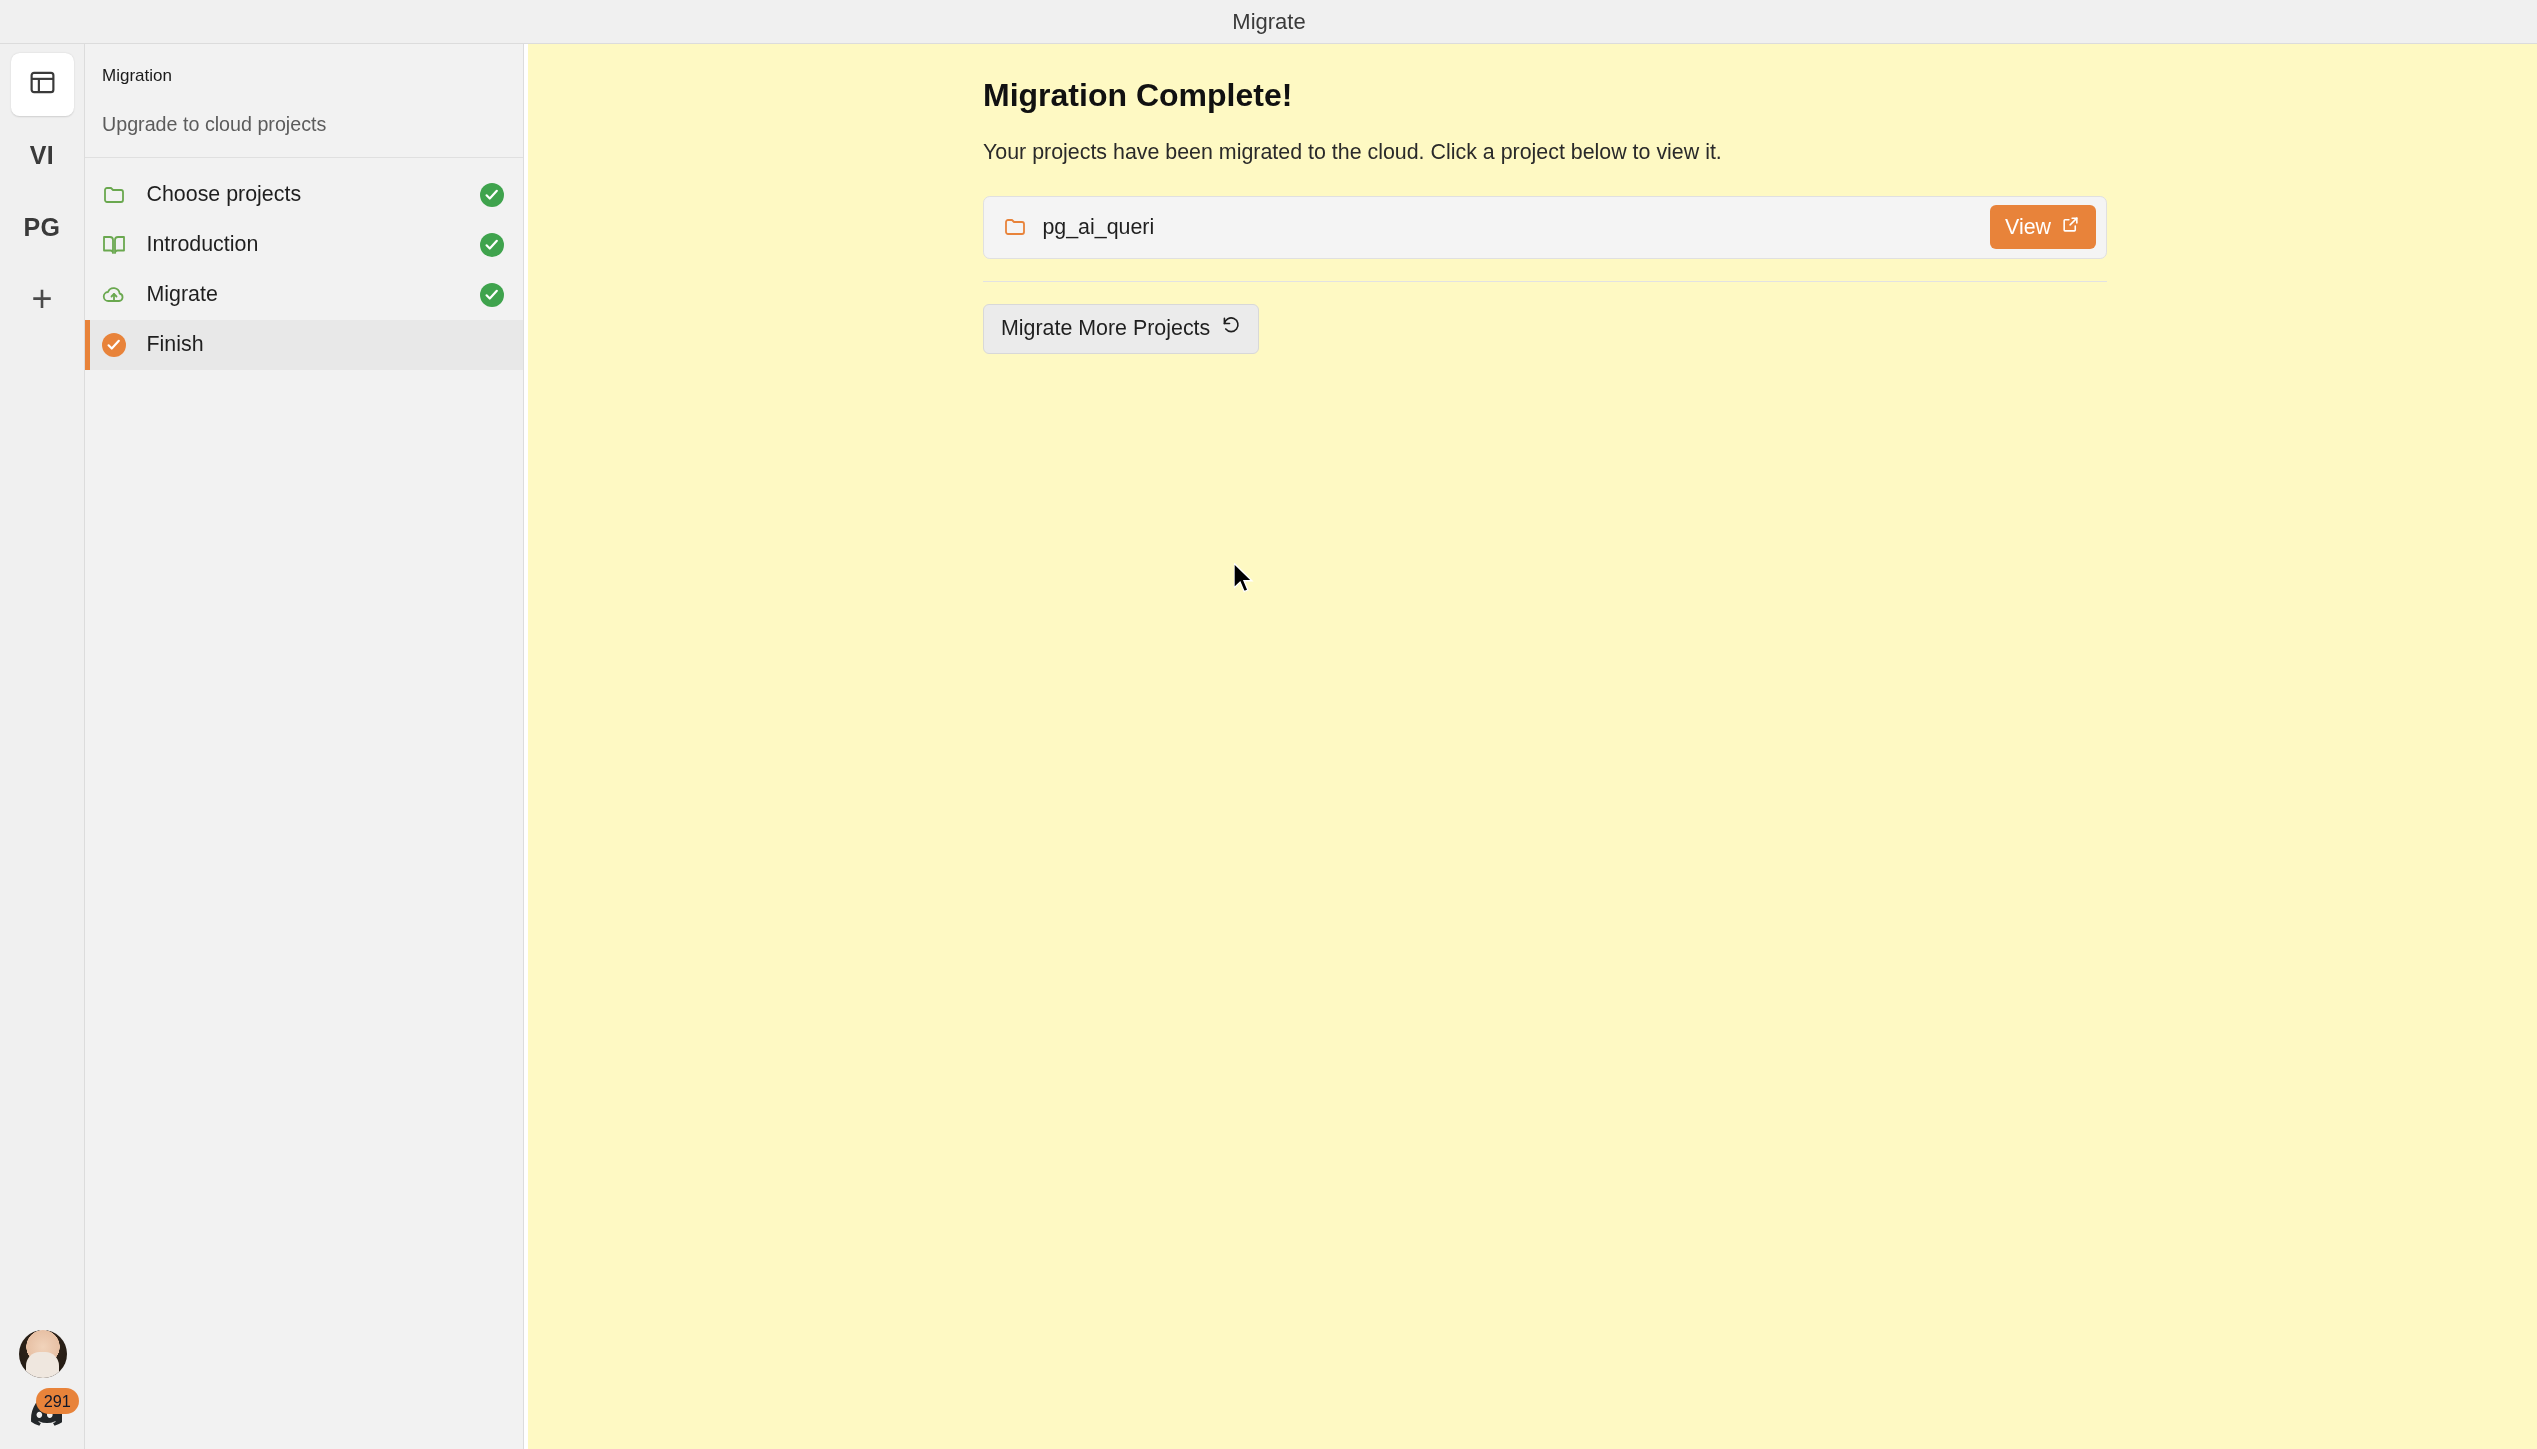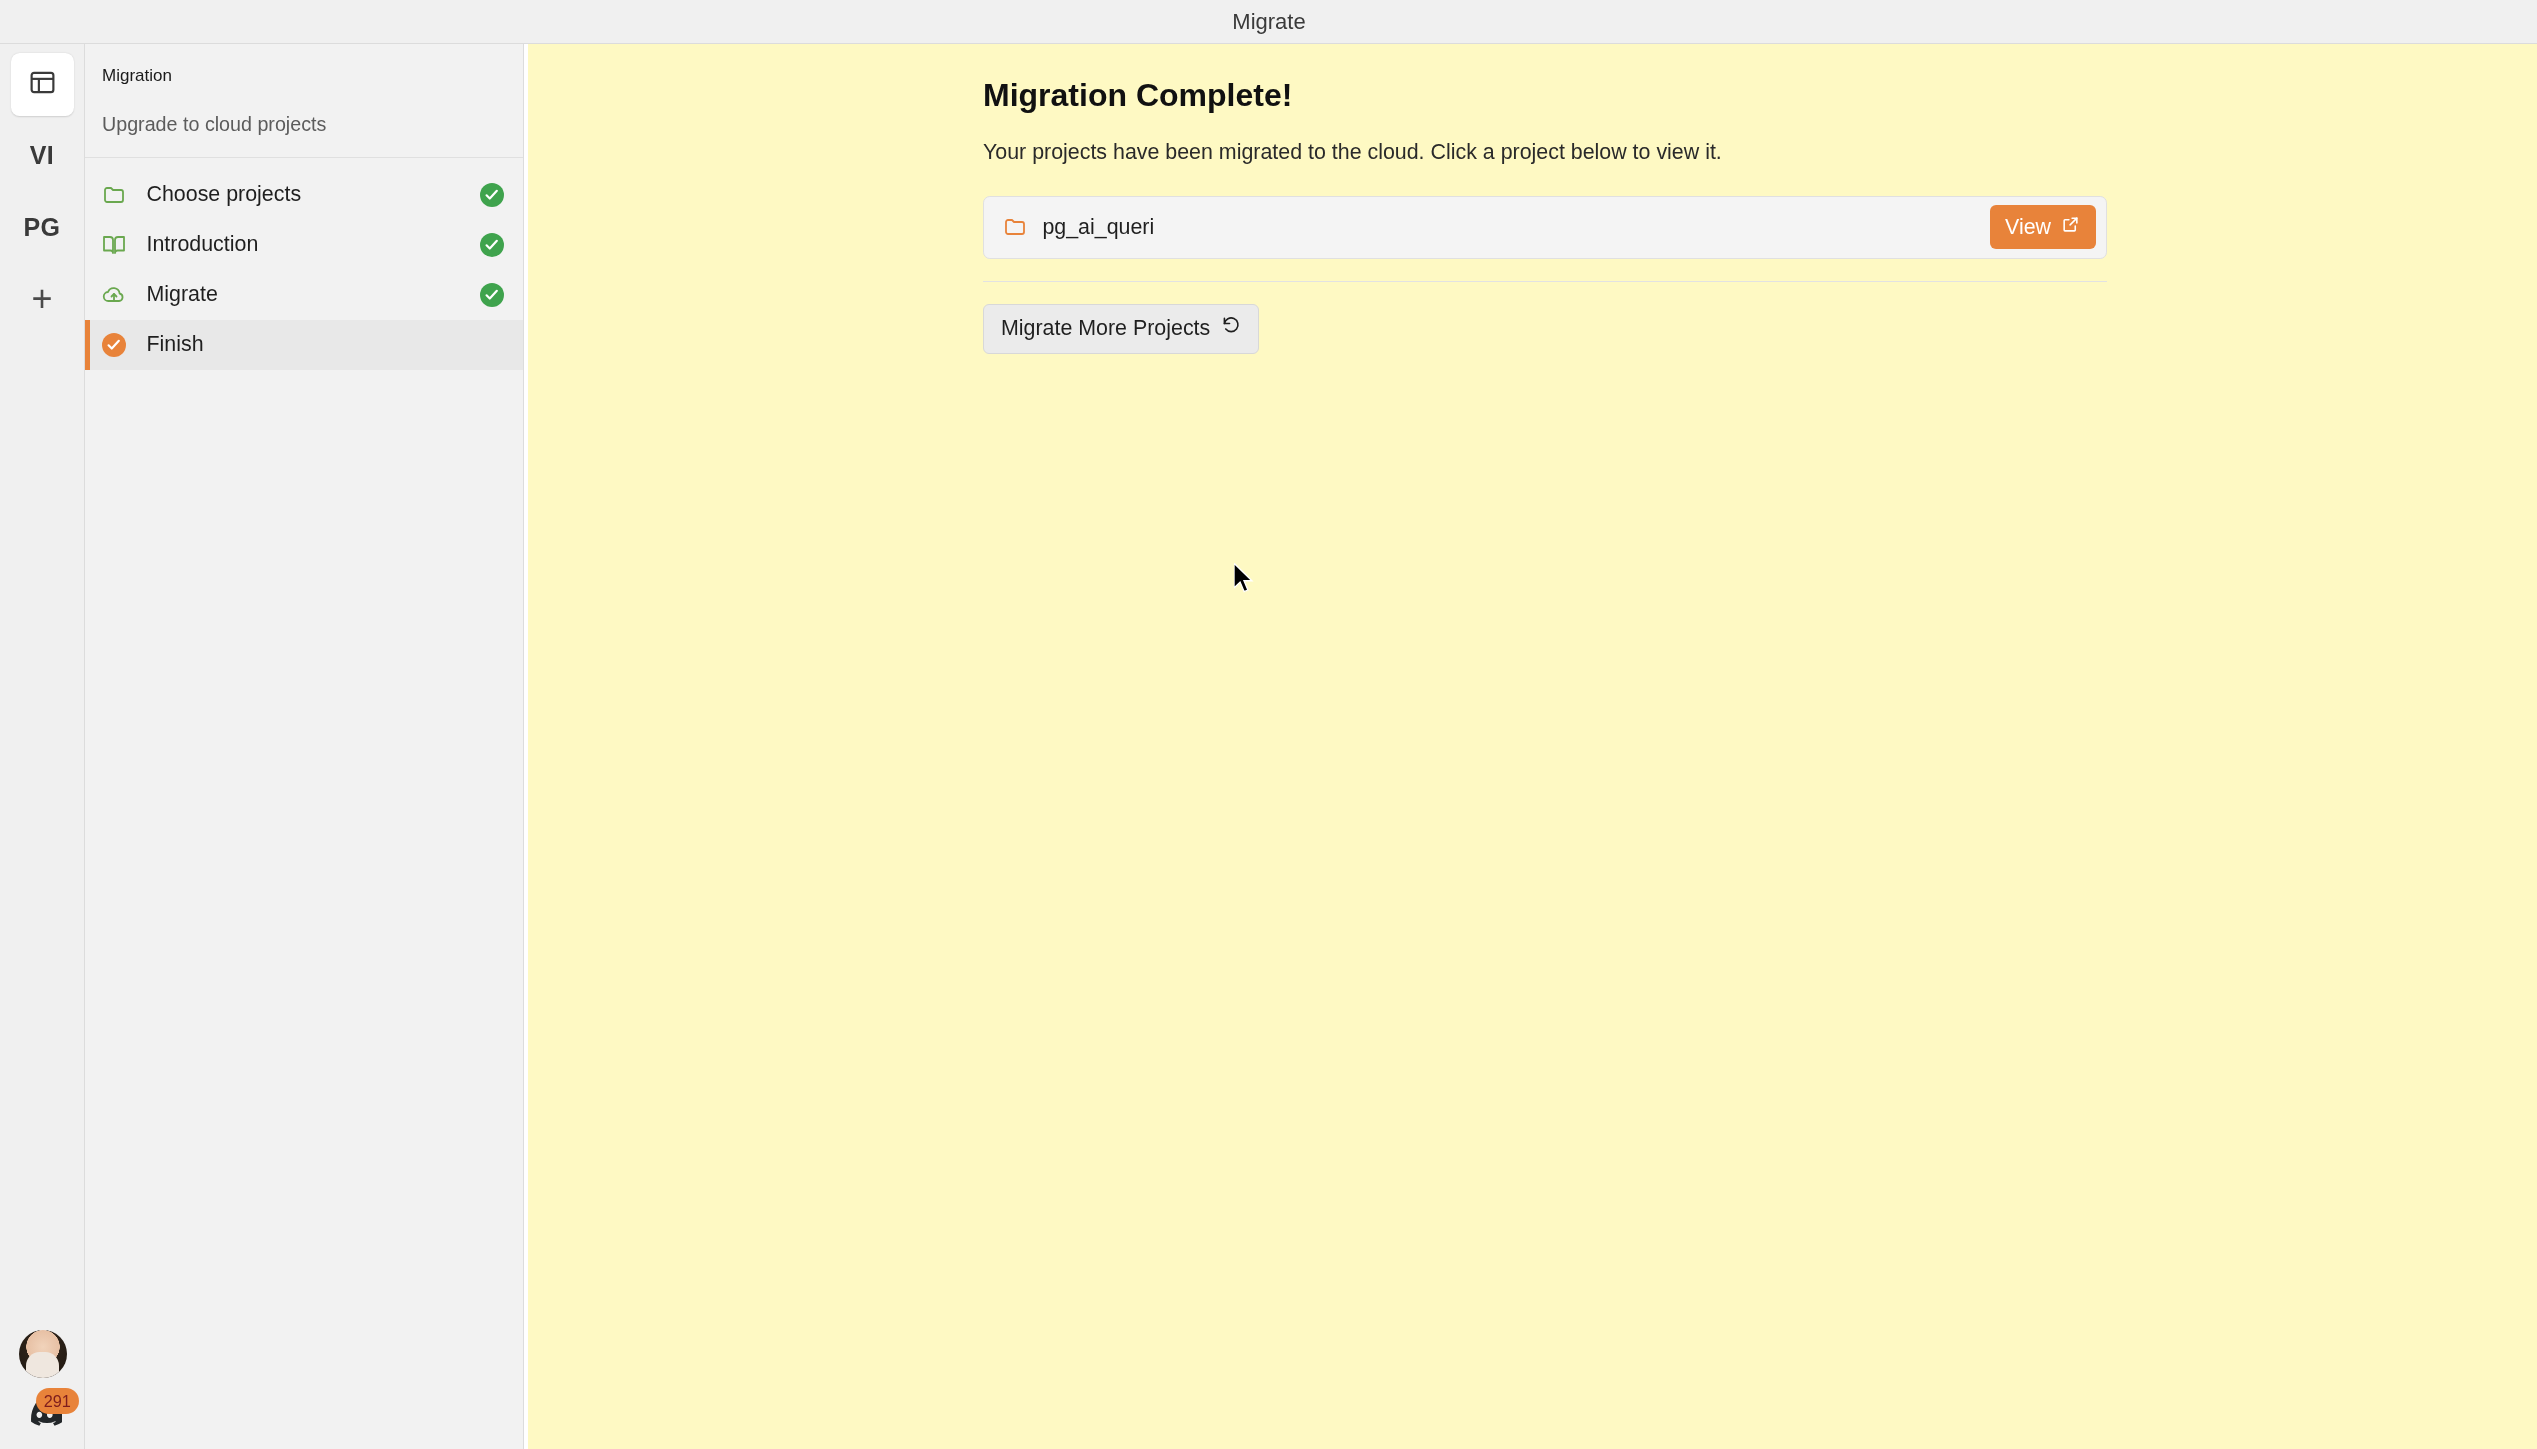--- a/index.html
+++ b/index.html
@@ -106,21 +106,21 @@
     color: #23272a;
   }
   .badge {
     position: absolute;
     top: -5.1px; right: -12px;
     min-width: 20.5px;
     height: 26px;
     padding: 0 7.7px;
     border-radius: 13px;
     background: #e8833a;
-    color: #7f1d1d;
+    color: #0f172a;
     font-size: 16.3px;
     line-height: 26px;
     text-align: center;
     font-weight: 500;
     box-sizing: border-box;
   }
 
   
   .sidebar {
     position: absolute;

